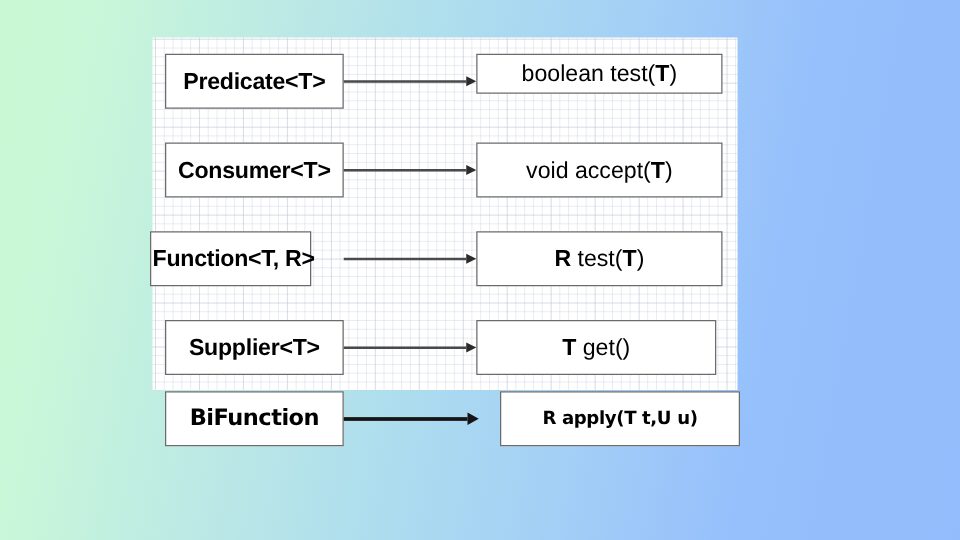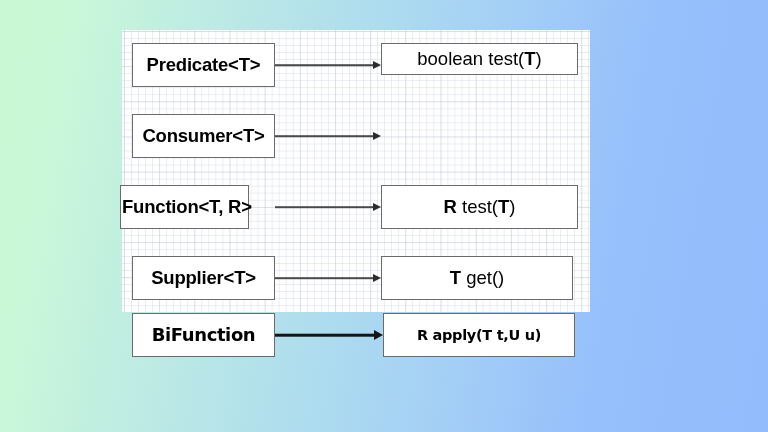--- a/index.html
+++ b/index.html
@@ -93,20 +93,21 @@
     font-weight: bold;
     font-size: 18px;
     font-family: "DejaVu Sans", sans-serif;
     letter-spacing: -0.4px;
   }
   .node.bifunc-right {
     font-weight: bold;
     font-size: 14.5px;
     font-family: "DejaVu Sans", sans-serif;
     letter-spacing: -0.3px;
+    margin-left: 17px;
   }
 
   
   .connector {
     position: absolute;
     pointer-events: none;
   }
   .connector .shaft {
     position: absolute;
     left: 0;
@@ -155,20 +156,23 @@
 
   <div class="node left" style="left:132px; top:114px; width:143px; height:44px;">
     <span class="label">Consumer&lt;T&gt;</span>
   </div>
 
   <div class="connector" style="left:275px; top:114px; width:106px; height:44px;">
     <div class="shaft" style="width:98px;"></div>
     <div class="head" style="left:98px;"></div>
   </div>
 
+  <div class="node right" style="left:381px; top:114px; width:197px; height:44px;">
+    <span class="label"><span>void accept(</span><b>T</b><span>)</span></span>
+  </div>
 
   <div class="node left overflowing" style="left:120px; top:185px; width:129px; height:44px;">
     <span class="label">Function&lt;T, R&gt;</span>
   </div>
 
   <div class="connector" style="left:275px; top:185px; width:106px; height:44px;">
     <div class="shaft" style="width:98px;"></div>
     <div class="head" style="left:98px;"></div>
   </div>
 

